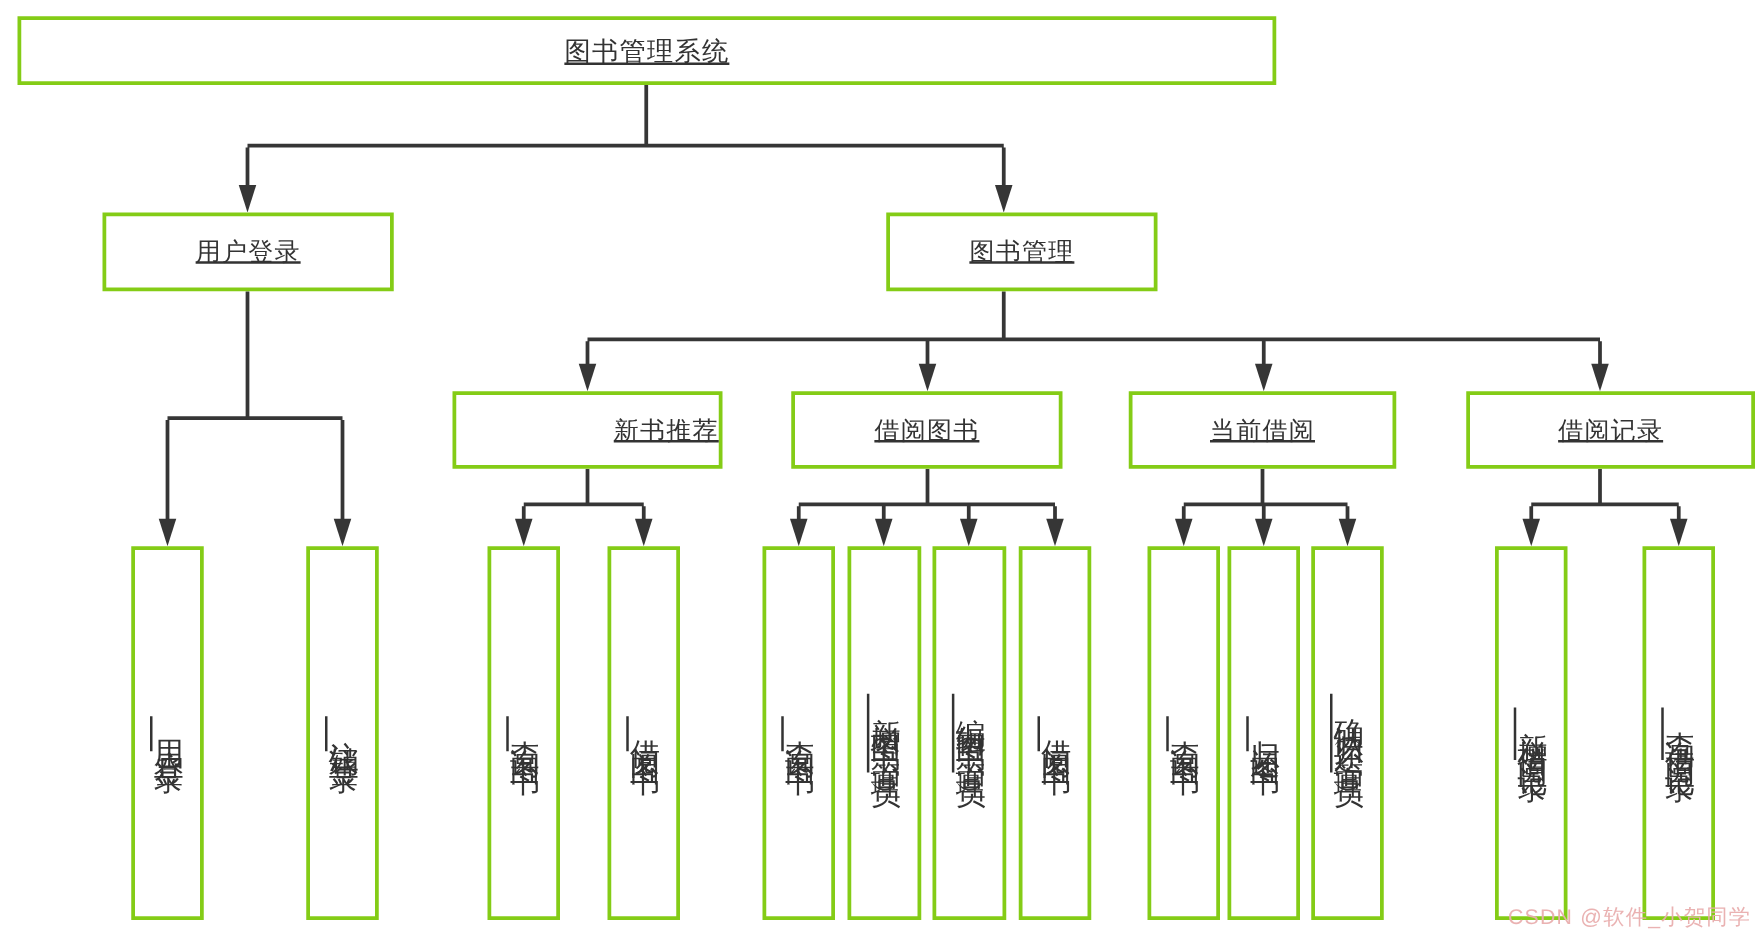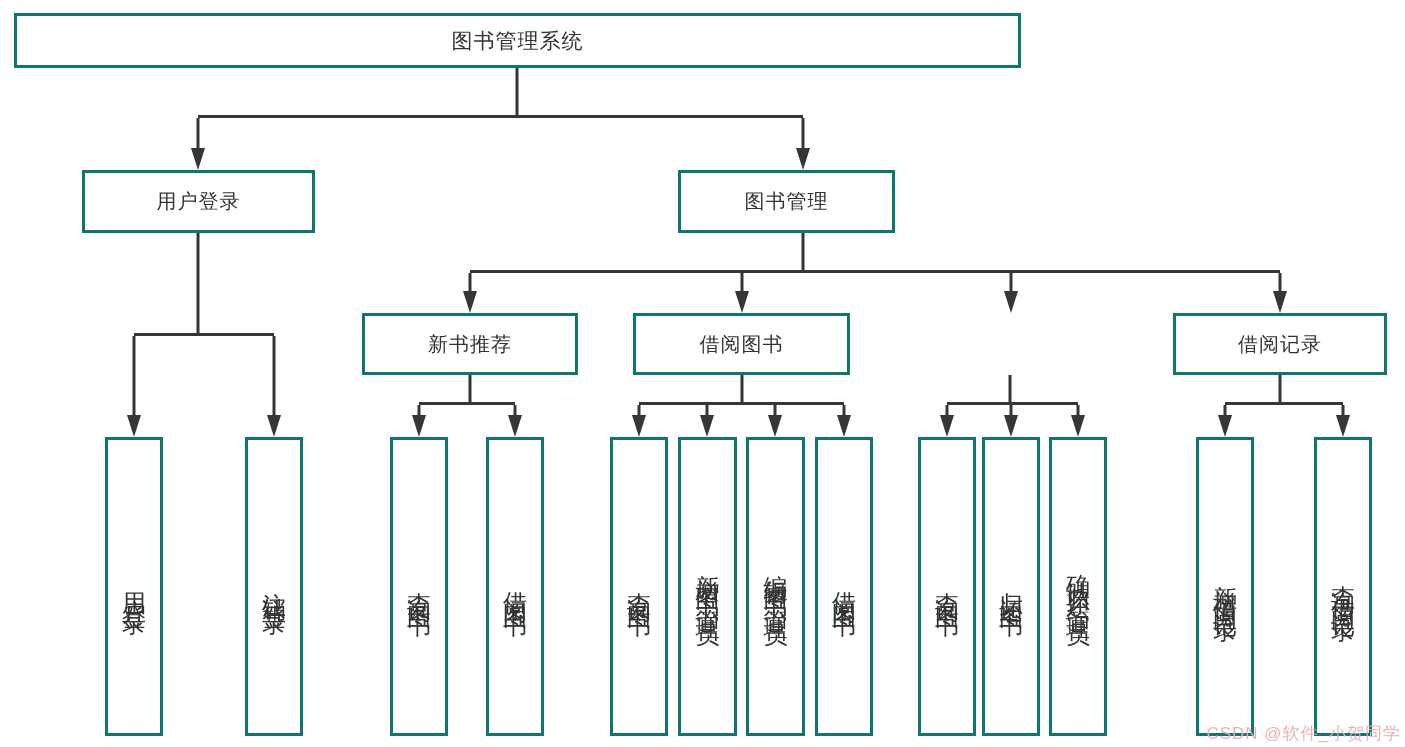--- a/index.html
+++ b/index.html
@@ -14,26 +14,27 @@
   }
   .connectors {
     position: absolute;
     left: 0; top: 0;
     width: 1405px; height: 747px;
     z-index: 1;
   }
   .box {
     position: absolute;
     box-sizing: border-box;
-    border: 3px solid #0f766e;
+    border: 3px solid #84cc16;
     background: #ffffff;
     display: flex;
     align-items: center;
     justify-content: center;
     z-index: 2;
+    text-decoration: underline;
   }
   .h-box .label {
     font-size: 20px;
     letter-spacing: 1px;
     white-space: nowrap;
   }
   .lvl1 .label { font-size: 21px; }
   .v-box .label {
     writing-mode: vertical-rl;
     text-orientation: mixed;
@@ -101,31 +102,34 @@
     </g>
   </svg>
 
   <div class="box h-box lvl1" style="left:14px; top:13px; width:1007px; height:55px;">
     <span class="label">图书管理系统</span>
   </div>
 
   <div class="box h-box" style="left:82px; top:170px; width:233px; height:63px;">
     <span class="label">用户登录</span>
   </div>
-  <div class="box h-box" style="left:678px; top:170px; width:217px; height:63px;">
+  <div class="box h-box" style="left:709px; top:170px; width:217px; height:63px;">
     <span class="label">图书管理</span>
   </div>
 
-  <div class="box h-box" style="left:362px; top:313px; width:216px; height:62px;">
+  <div class="box h-box" style="left:362px; top:313px; width:216px; height:62px;justify-content:flex-end;">
     <span class="label">新书推荐</span>
   </div>
   <div class="box h-box" style="left:633px; top:313px; width:217px; height:62px;">
     <span class="label">借阅图书</span>
   </div>
-  <div class="box h-box" style="left:1173px; top:313px; width:214px; height:62px;">
+  <div class="box h-box" style="left:903px; top:313px; width:214px; height:62px;">
+    <span class="label">当前借阅</span>
+  </div>
+  <div class="box h-box" style="left:1173px; top:313px; width:231px; height:62px;">
     <span class="label">借阅记录</span>
   </div>
 
   <div class="box v-box" style="left:105px; top:437px; width:58px; height:299px;">
     <span class="label">用户登录</span>
   </div>
   <div class="box v-box" style="left:245px; top:437px; width:58px; height:299px;">
     <span class="label">注销登录</span>
   </div>
 

